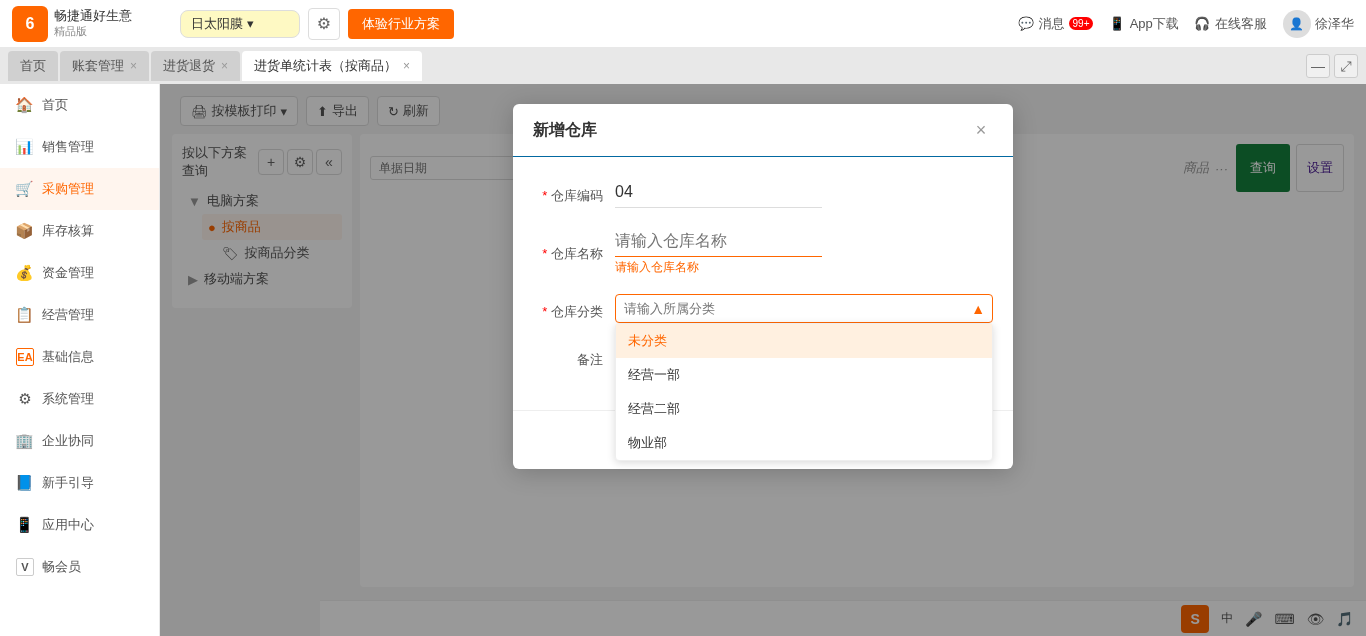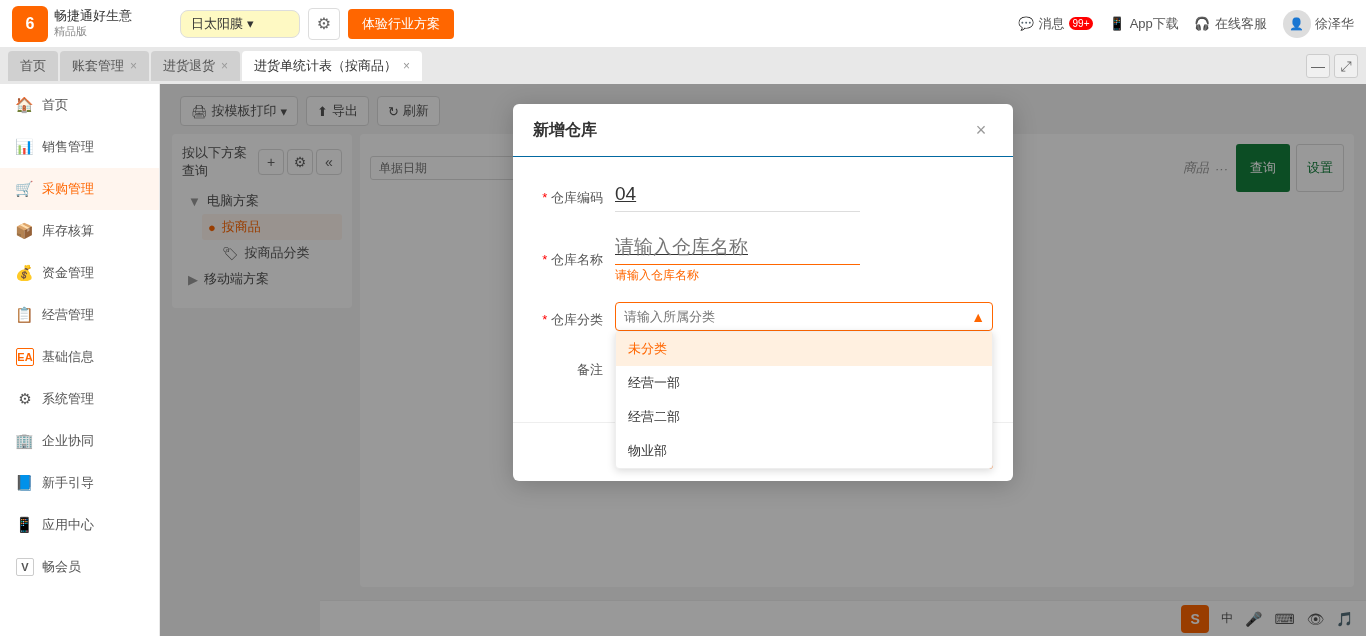--- a/index.html
+++ b/index.html
@@ -191,24 +191,23 @@
       margin-bottom: 18px;
     }
     .form-label {
       min-width: 70px; text-align: right; color: #555; font-size: 13px;
       padding-top: 6px;
     }
     .required { color: #f00; }
     .form-input {
       flex: 1;
       border: none; border-bottom: 1px solid #ddd;
-      padding: 6px 0; font-size: 19px; color: #333;
+      padding: 6px 0; font-size: 16px; color: #333;
       outline: none;
       background: transparent;
-      text-decoration: underline;
     }
     .form-input.error { border-bottom-color: #f60; }
     .error-msg { color: #f60; font-size: 12px; margin-top: 2px; }
     .form-input-wrap { flex: 1; position: relative; }
     .classification-wrap {
       flex: 1;
       position: relative;
     }
     .classification-input {
       width: 100%;
@@ -241,21 +240,21 @@
       display: flex; justify-content: flex-end; gap: 8px;
       border-top: 1px solid #eee;
     }
     .btn-save {
       background: #f60; color: #fff; border: none;
       padding: 8px 24px; border-radius: 4px; cursor: pointer; font-size: 14px;
     }
     .bg-input { border: 1px solid #ddd; border-radius: 3px; padding: 4px 8px; font-size: 12px; color: #888; width: 150px; }
     .bg-select { border: 1px solid #ddd; border-radius: 3px; padding: 4px 8px; font-size: 12px; color: #888; width: 120px; }
     .query-btn { background: #15803d; color: #fff; border: none; border-radius: 3px; padding: 5px 14px; font-size: 13px; cursor: pointer; }
-    .set-btn { background: #fff; color: #15803d; border: 1px solid #ddd; border-radius: 3px; padding: 14px 10px; font-size: 13px; cursor: pointer; }
+    .set-btn { background: #fff; color: #4c1d95; border: 1px solid #ddd; border-radius: 3px; padding: 14px 10px; font-size: 13px; cursor: pointer; }
 
     
     .status-bar {
       position: absolute; bottom: 0; right: 0;
       width: calc(100% - 160px);
       height: 36px;
       background: #fff;
       display: flex; align-items: center; justify-content: flex-end;
       padding: 0 12px;
       border-top: 1px solid #eee;

